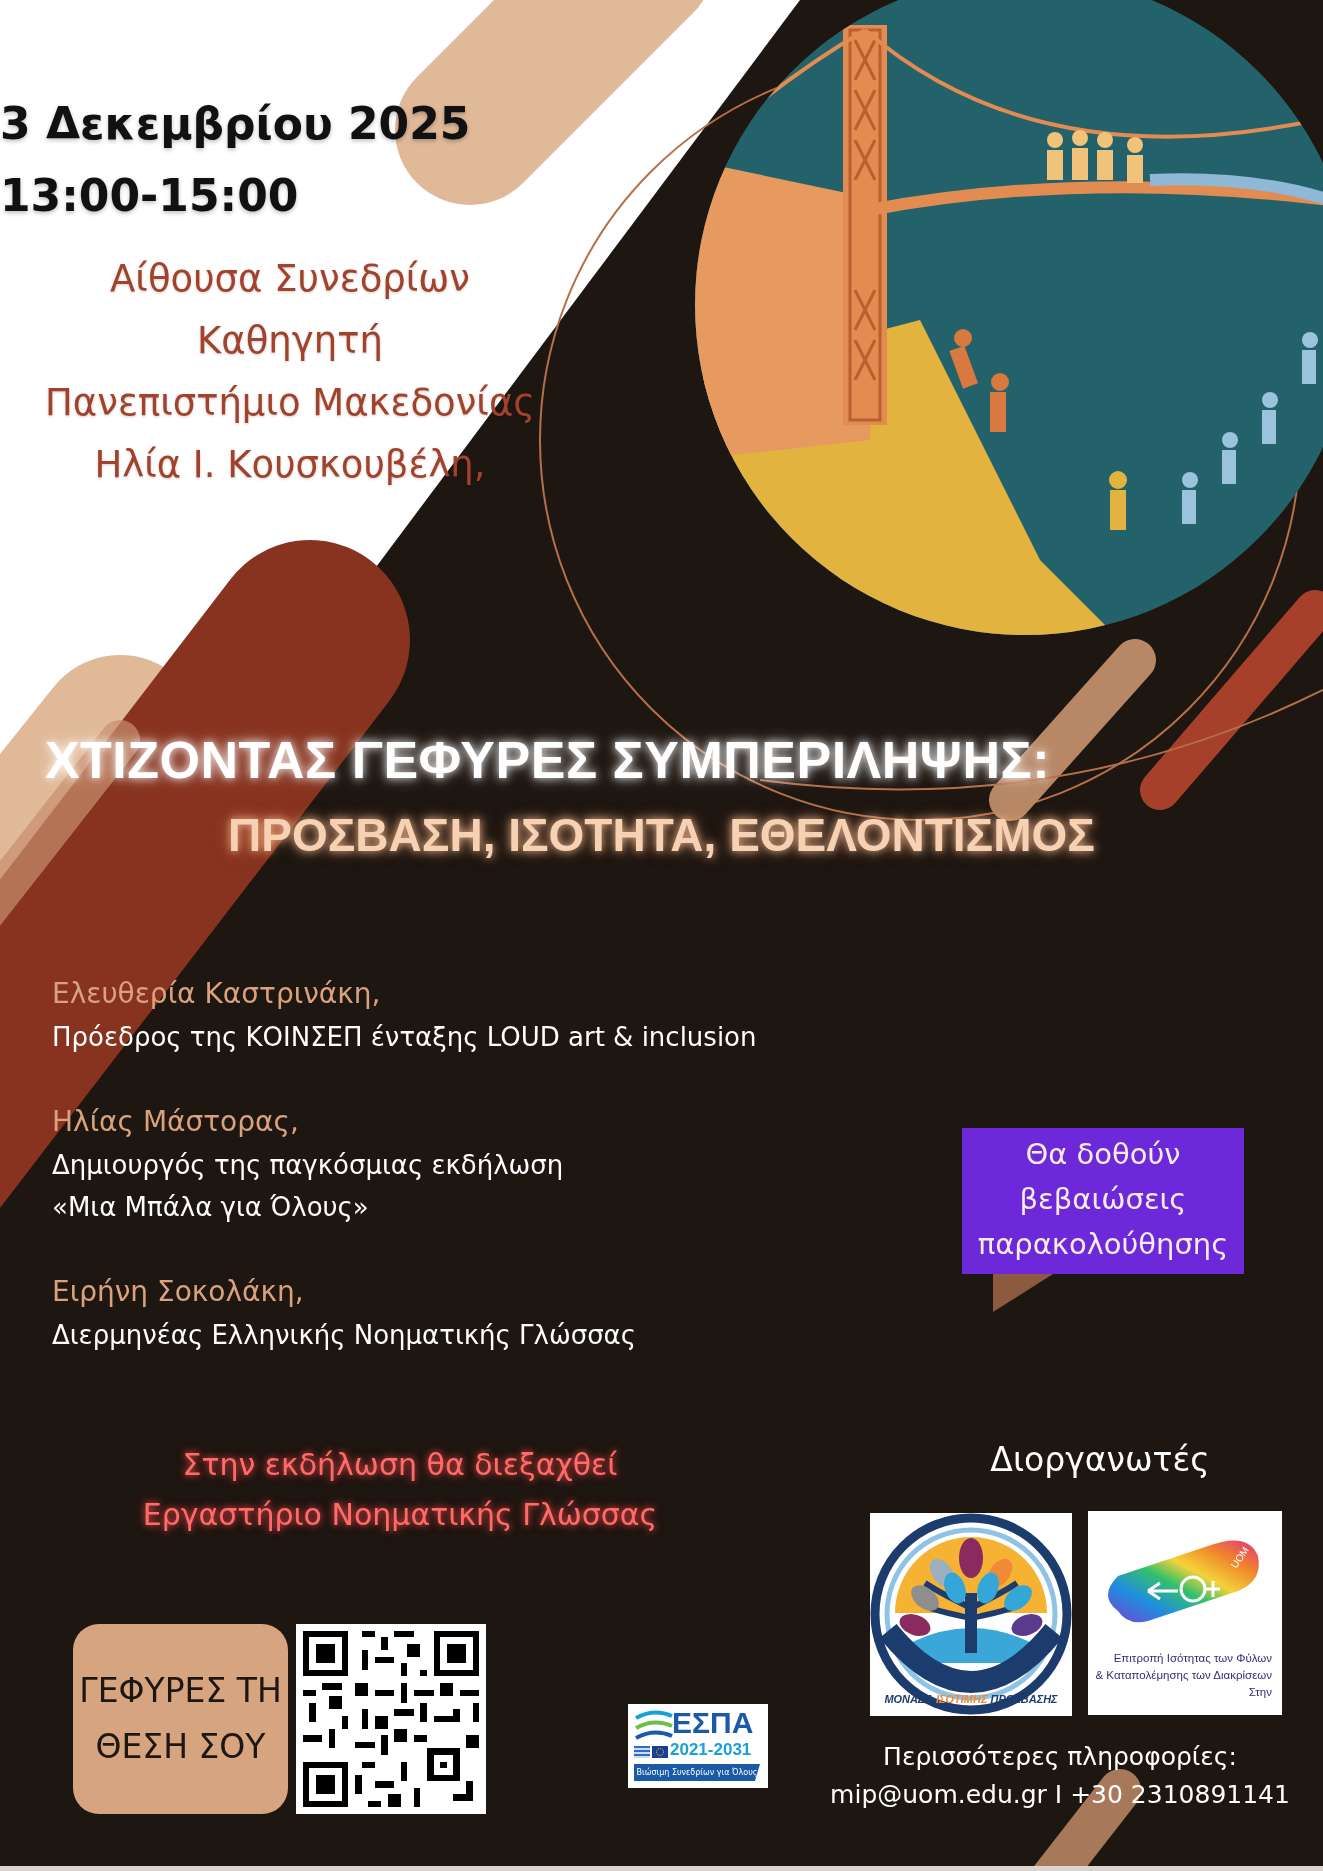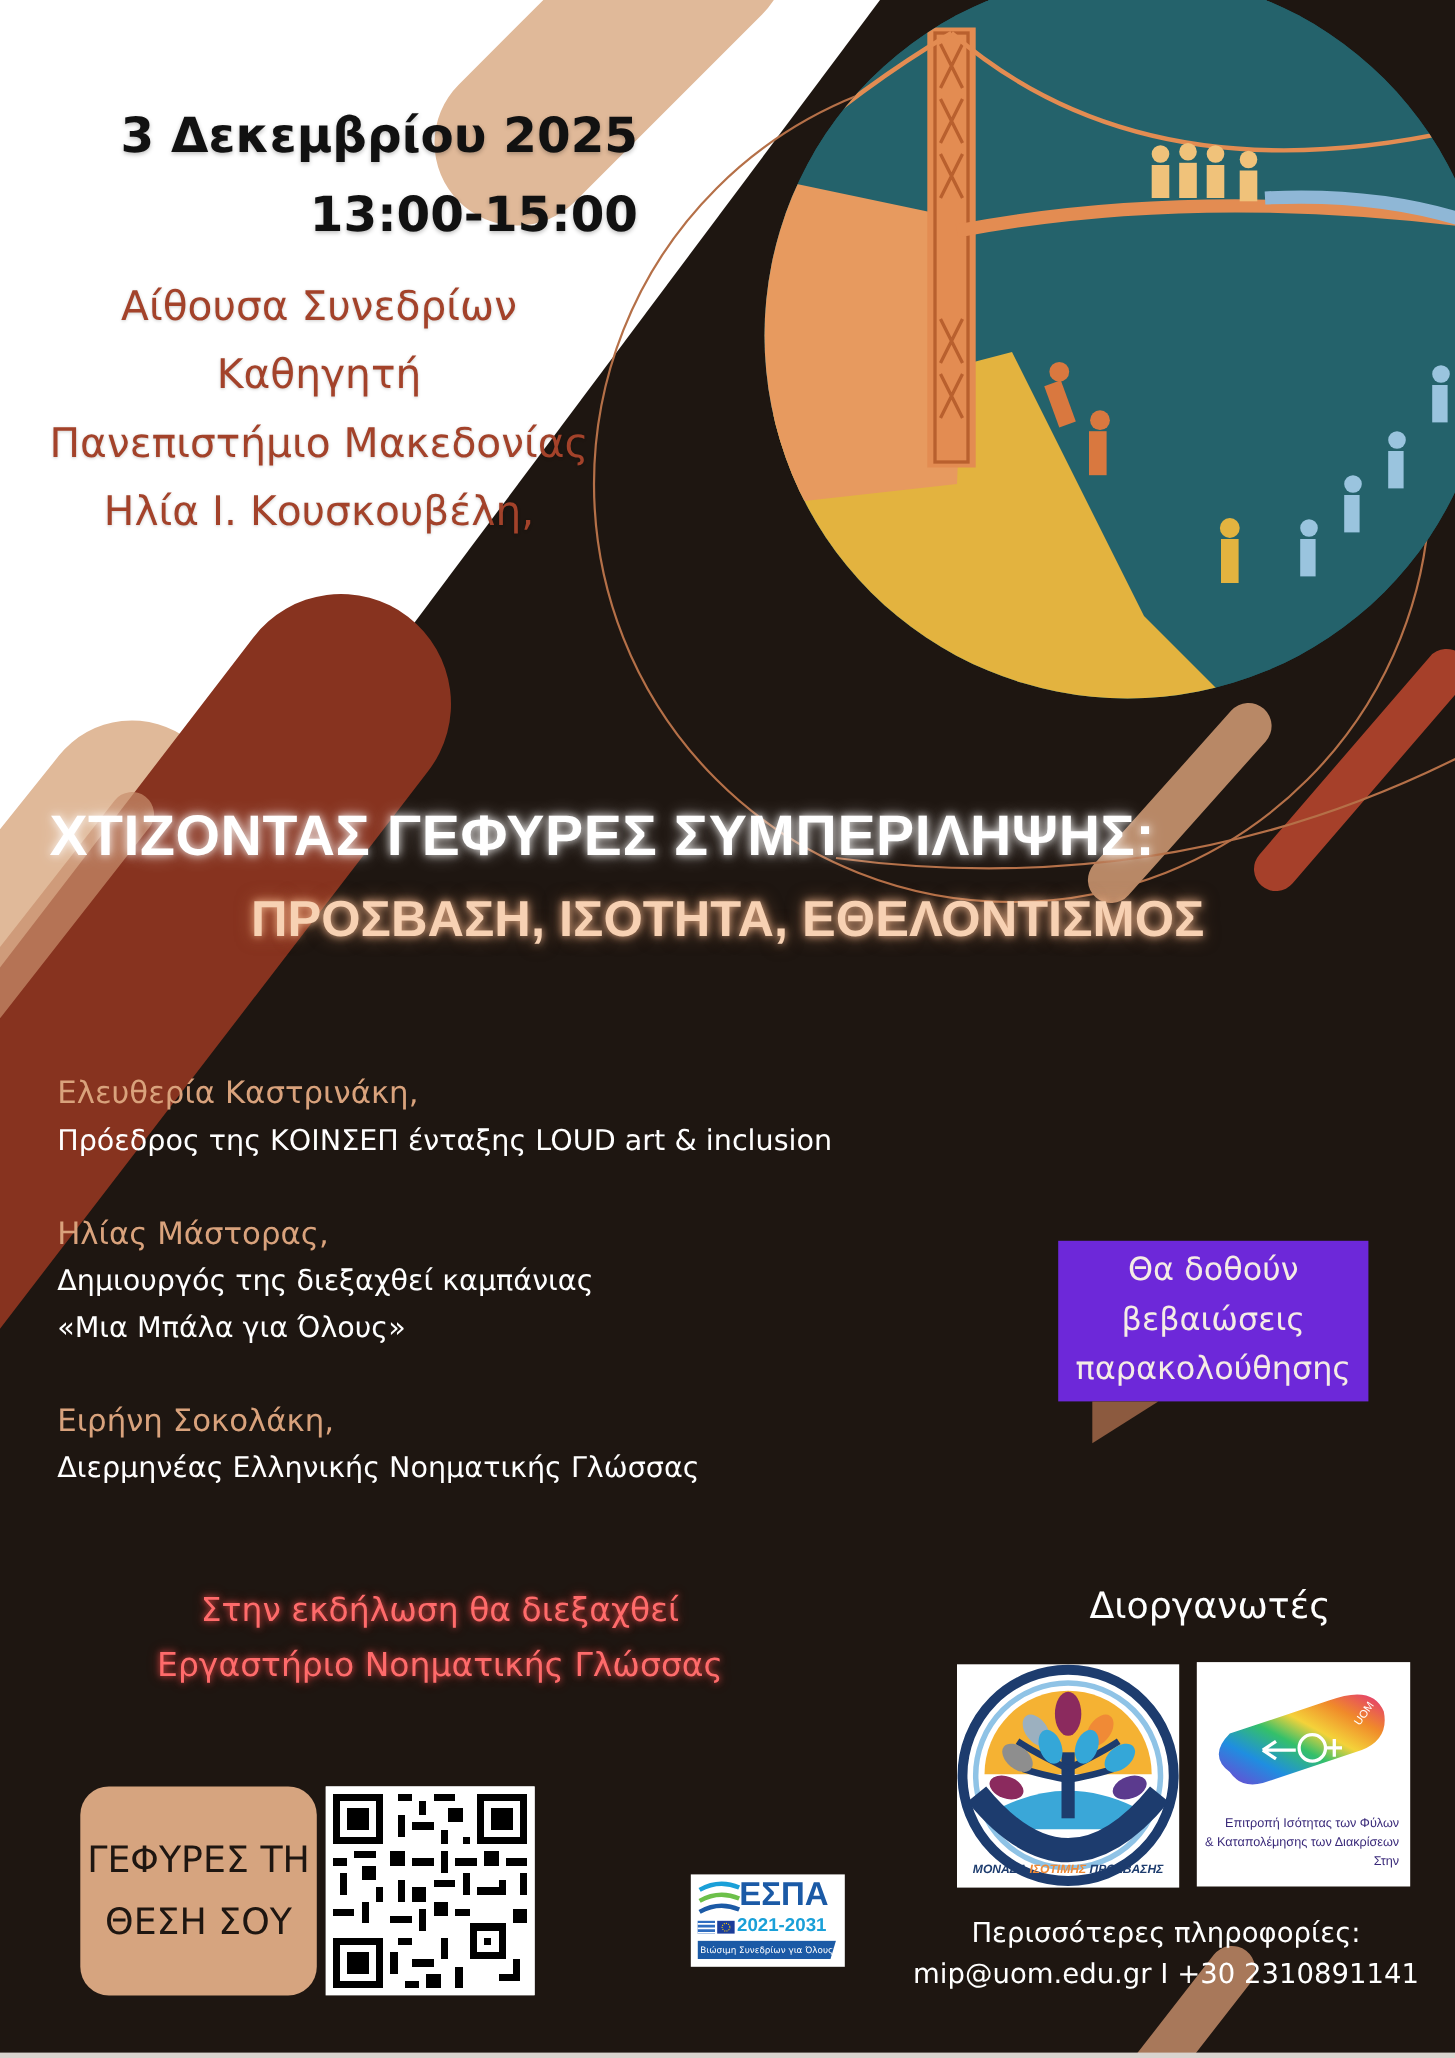--- a/index.html
+++ b/index.html
@@ -1,20 +1,20 @@
 <!DOCTYPE html>
 <html><head>
 <meta charset="utf-8">
 <style>
   html, body { margin:0; padding:0; }
   body { width:1323px; height:1871px; overflow:hidden; background:#1e1611; font-family:"DejaVu Sans", sans-serif; }
   .poster { position:relative; width:1323px; height:1871px; background:#1e1611; overflow:hidden; }
   .bg-svg { position:absolute; left:0; top:0; width:1323px; height:1871px; }
   .abs { position:absolute; }
-  .date { left:0; width:580px; top:88px; text-align:right; font-size:44px; font-weight:bold; color:#111; line-height:72px; text-shadow:0 2px 4px rgba(0,0,0,0.25); font-family:"DejaVu Sans", sans-serif; }
+  .date { left:0; width:580px; top:88px; text-align:left; font-size:44px; font-weight:bold; color:#111; line-height:72px; text-shadow:0 2px 4px rgba(0,0,0,0.25); font-family:"DejaVu Sans", sans-serif; }
   .venue { left:0; width:580px; top:248px; text-align:center; font-size:37px; color:#a3422a; line-height:62px; text-shadow:0 1px 3px rgba(0,0,0,0.2); }
   .title1 { left:0; width:1050px; top:730px; text-align:right; font-size:52px; font-weight:bold; color:#ffffff; letter-spacing:0.5px; text-shadow:0 0 8px rgba(255,255,255,0.85), 0 0 16px rgba(255,255,255,0.45); font-family:"Liberation Sans", sans-serif; }
   .title2 { left:0; width:1323px; top:808px; text-align:center; font-size:46px; font-weight:bold; color:#f7d1b3; text-shadow:0 0 8px rgba(247,190,150,0.9), 0 0 16px rgba(240,160,110,0.5); font-family:"Liberation Sans", sans-serif; }
   .speakers { left:52px; top:972px; width:800px; }
   .speaker { margin-bottom:42px; }
   .speaker-name { color:#d9a27c; font-size:28px; line-height:44px; }
   .speaker-role { color:#ffffff; font-size:26px; line-height:42px; }
   .bubble { left:962px; top:1128px; width:282px; height:146px; background:#6d28d9; color:#f5ece5; text-align:center; font-size:29px; line-height:45px; padding-top:4px; box-sizing:border-box; }
   .bubble-tail { left:993px; top:1274px; width:0; height:0; border-top:38px solid #8c5a3f; border-right:60px solid transparent; }
   .workshop { left:60px; width:680px; top:1440px; text-align:center; color:#ff6b6b; font-size:30px; line-height:50px; text-shadow:0 0 6px rgba(255,80,80,0.8), 0 0 12px rgba(255,60,60,0.4); }
@@ -126,21 +126,21 @@
   <div class="abs title1">ΧΤΙΖΟΝΤΑΣ ΓΕΦΥΡΕΣ ΣΥΜΠΕΡΙΛΗΨΗΣ:</div>
   <div class="abs title2">ΠΡΟΣΒΑΣΗ, ΙΣΟΤΗΤΑ, ΕΘΕΛΟΝΤΙΣΜΟΣ</div>
 
   <div class="abs speakers">
     <div class="speaker">
       <div class="speaker-name">Ελευθερία Καστρινάκη,</div>
       <div class="speaker-role">Πρόεδρος της ΚΟΙΝΣΕΠ ένταξης LOUD art &amp; inclusion</div>
     </div>
     <div class="speaker">
       <div class="speaker-name">Ηλίας Μάστορας,</div>
-      <div class="speaker-role">Δημιουργός της διεξαχθεί καμπάνιας</div>
+      <div class="speaker-role">Δημιουργός της παγκόσμιας εκδήλωση</div>
       <div class="speaker-role">«Μια Μπάλα για Όλους»</div>
     </div>
     <div class="speaker">
       <div class="speaker-name">Ειρήνη Σοκολάκη,</div>
       <div class="speaker-role">Διερμηνέας Ελληνικής Νοηματικής Γλώσσας</div>
     </div>
   </div>
 
   <div class="abs bubble">
     <div>Θα δοθούν</div>

